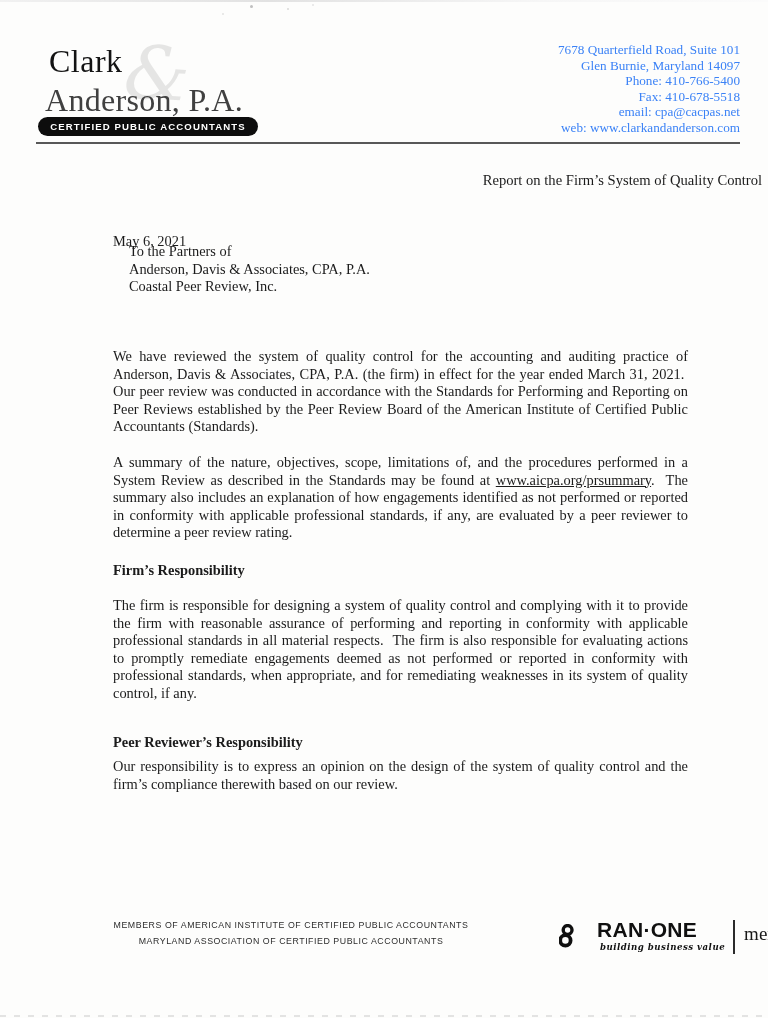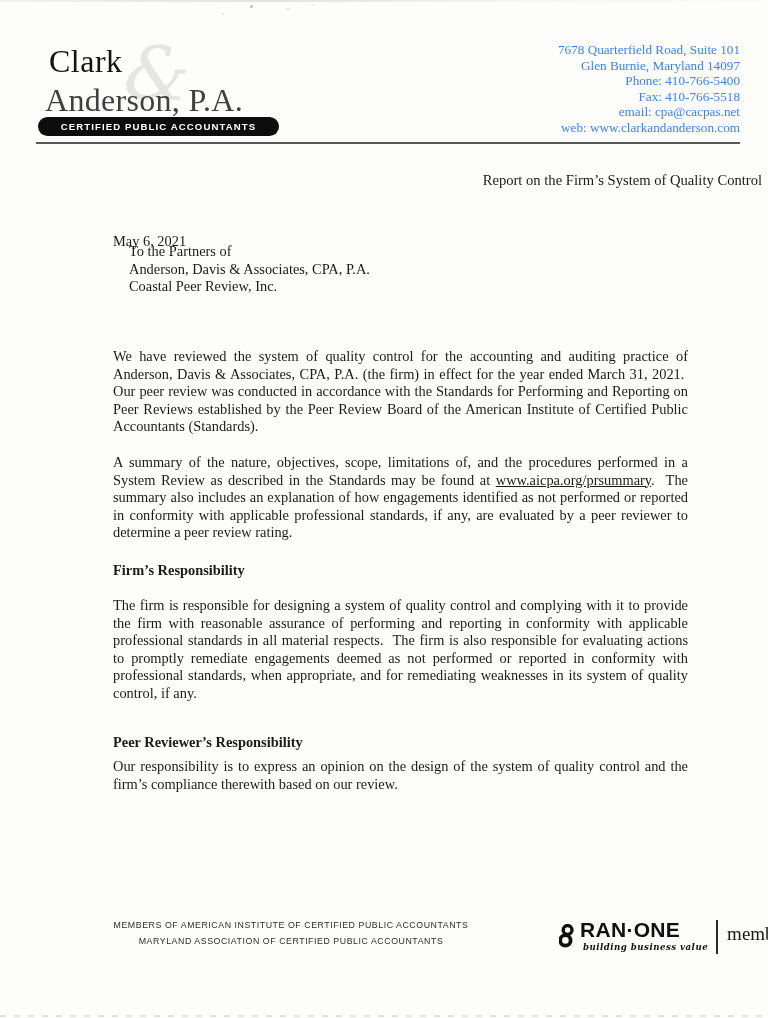--- a/index.html
+++ b/index.html
@@ -13,21 +13,21 @@
     background:repeating-linear-gradient(90deg,#c4c4c4 0 6px,transparent 6px 14px);}
   .speck{position:absolute;background:#c0c0c0;border-radius:50%;}
 
   
   .logo-amp{position:absolute;left:124px;top:30px;font:italic 74px "DejaVu Serif",serif;
     color:#000;opacity:.09;transform:rotate(3deg);}
   .logo-line1{position:absolute;left:49px;top:45px;font-size:32px;line-height:32px;
     letter-spacing:.5px;color:#131313;}
   .logo-line2{position:absolute;left:45px;top:84px;font-size:32px;line-height:32px;
     letter-spacing:.3px;color:#404040;}
-  .banner{position:absolute;left:38px;top:117px;width:241px;height:19px;
+  .banner{position:absolute;left:38px;top:117px;width:220px;height:19px;
     background:#0d0d0d;border-radius:10px;display:flex;align-items:center;justify-content:center;
     font-family:"Liberation Sans",sans-serif;font-size:9.6px;font-weight:bold;
     letter-spacing:1.1px;color:#ffffff;white-space:nowrap;}
   .contact{position:absolute;right:28px;top:42px;text-align:right;
     font-size:13.2px;line-height:15.6px;color:#3b82f6;}
   .lh-rule{position:absolute;left:36px;top:142px;width:704px;height:2px;background:#585858;}
 
   
   .blk{position:absolute;left:113px;width:575px;font-size:14.4px;line-height:17.6px;color:#1b1b1b;}
   .just{text-align:justify;}
@@ -35,21 +35,21 @@
     font-size:14.6px;color:#1b1b1b;}
   .hd{font-weight:bold;}
   .link{text-decoration:underline;color:#1b1b1b;cursor:pointer;}
 
   
   .membership{position:absolute;left:105px;top:918px;width:372px;text-align:center;
     font-family:"Liberation Sans",sans-serif;font-size:8.8px;letter-spacing:.55px;
     color:#2c2c2c;line-height:15.5px;white-space:nowrap;}
   .ranone{position:absolute;left:559px;top:919px;display:flex;align-items:flex-start;}
   .ranone-icon{margin-top:5px;}
-  .ranone-text{margin-left:6px;display:flex;flex-direction:column;}
+  .ranone-text{margin-left:23px;display:flex;flex-direction:column;}
   .ranone-name{font-family:"Liberation Sans",sans-serif;font-weight:bold;font-size:21px;
     line-height:22px;letter-spacing:.3px;color:#101010;white-space:nowrap;}
   .ranone-tagline{font:italic bold 8.6px "DejaVu Serif",serif;letter-spacing:.5px;
     color:#101010;margin-top:1px;padding-left:3px;white-space:nowrap;}
   .ranone-divider{width:2px;height:34px;background:#2b2b2b;margin:1px 9px 0 8px;}
   .ranone-member{font-size:19px;color:#181818;margin-top:4px;}
 </style>
 </head>
 <body>
 
@@ -62,21 +62,21 @@
 
   <div class="logo-amp">&amp;</div>
   <div class="logo-line1">Clark</div>
   <div class="logo-line2">Anderson, P.A.</div>
   <div class="banner">CERTIFIED PUBLIC ACCOUNTANTS</div>
 
   <div class="contact">
     <div>7678 Quarterfield Road, Suite 101</div>
     <div>Glen Burnie, Maryland 14097</div>
     <div>Phone: 410-766-5400</div>
-    <div>Fax: 410-766-5518</div>
+    <div>Fax: 410-678-5518</div>
     <div>email: cpa@cacpas.net</div>
     <div>web: www.clarkandanderson.com</div>
   </div>
 
   <div class="lh-rule"></div>
 
   <div class="title">Report on the Firm’s System of Quality Control</div>
 
   <div class="blk" style="top:221px;margin-top:12px;">May 6, 2021</div>
 

